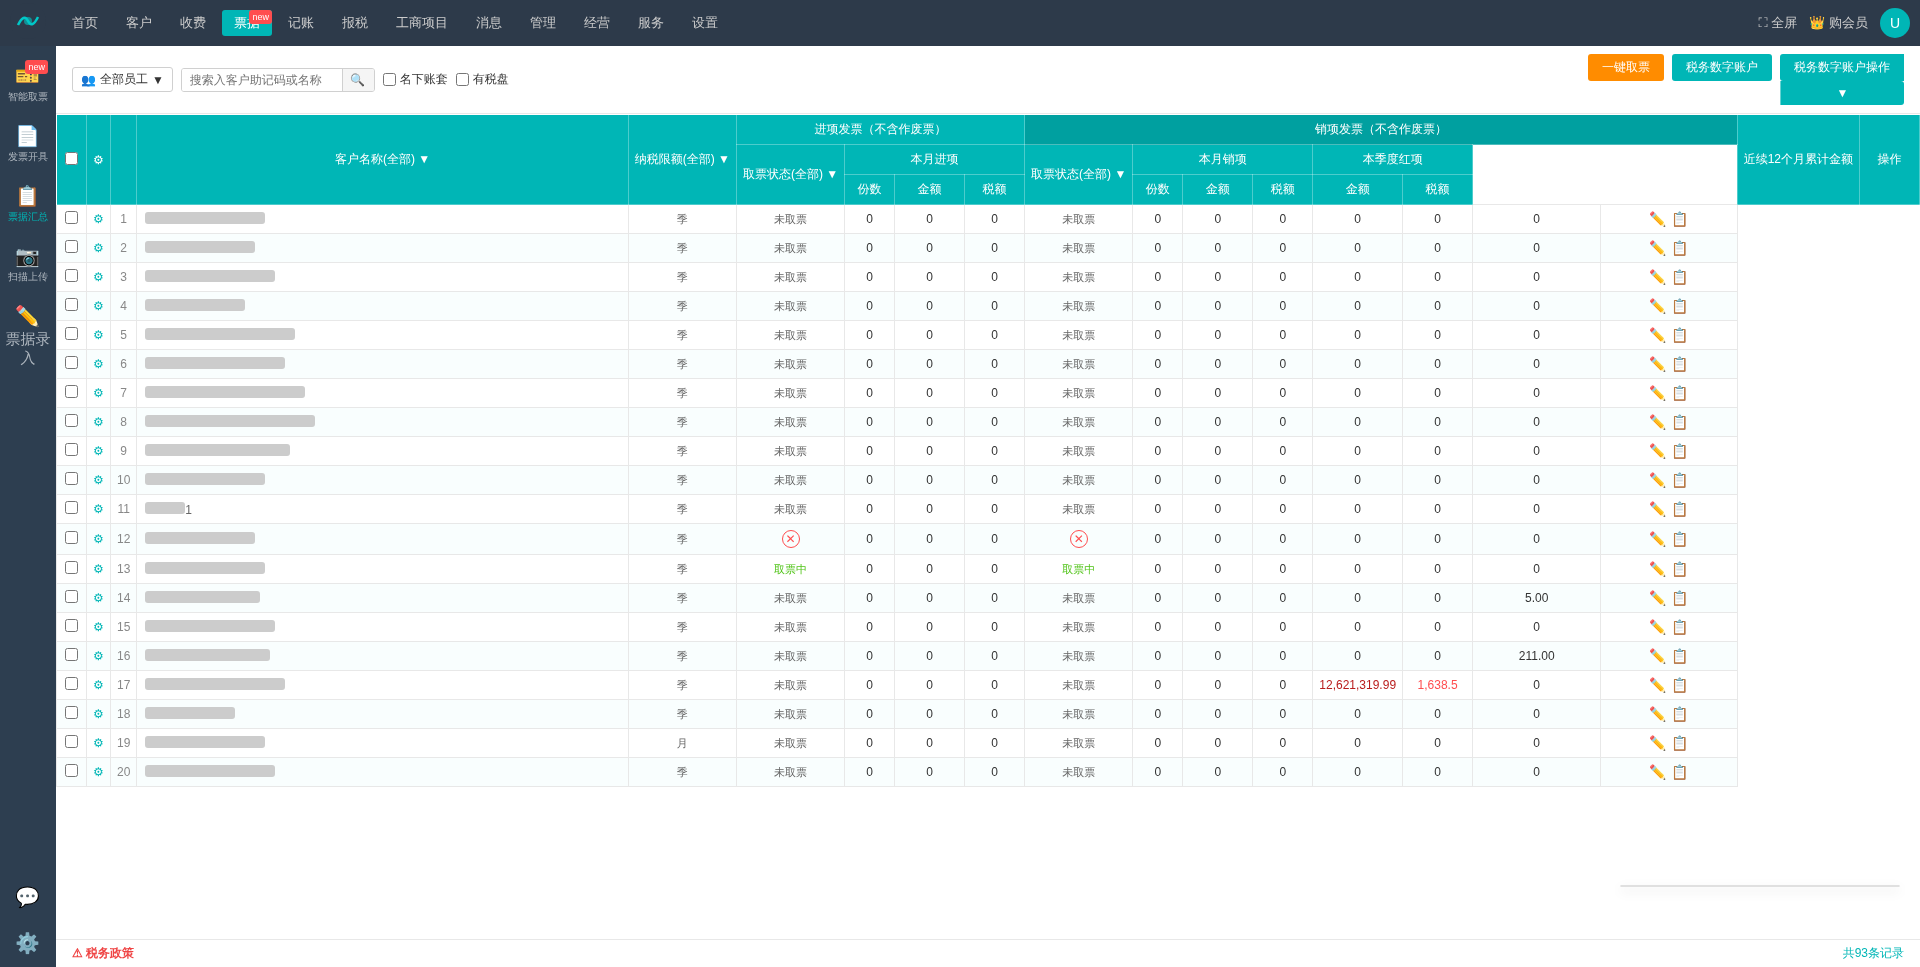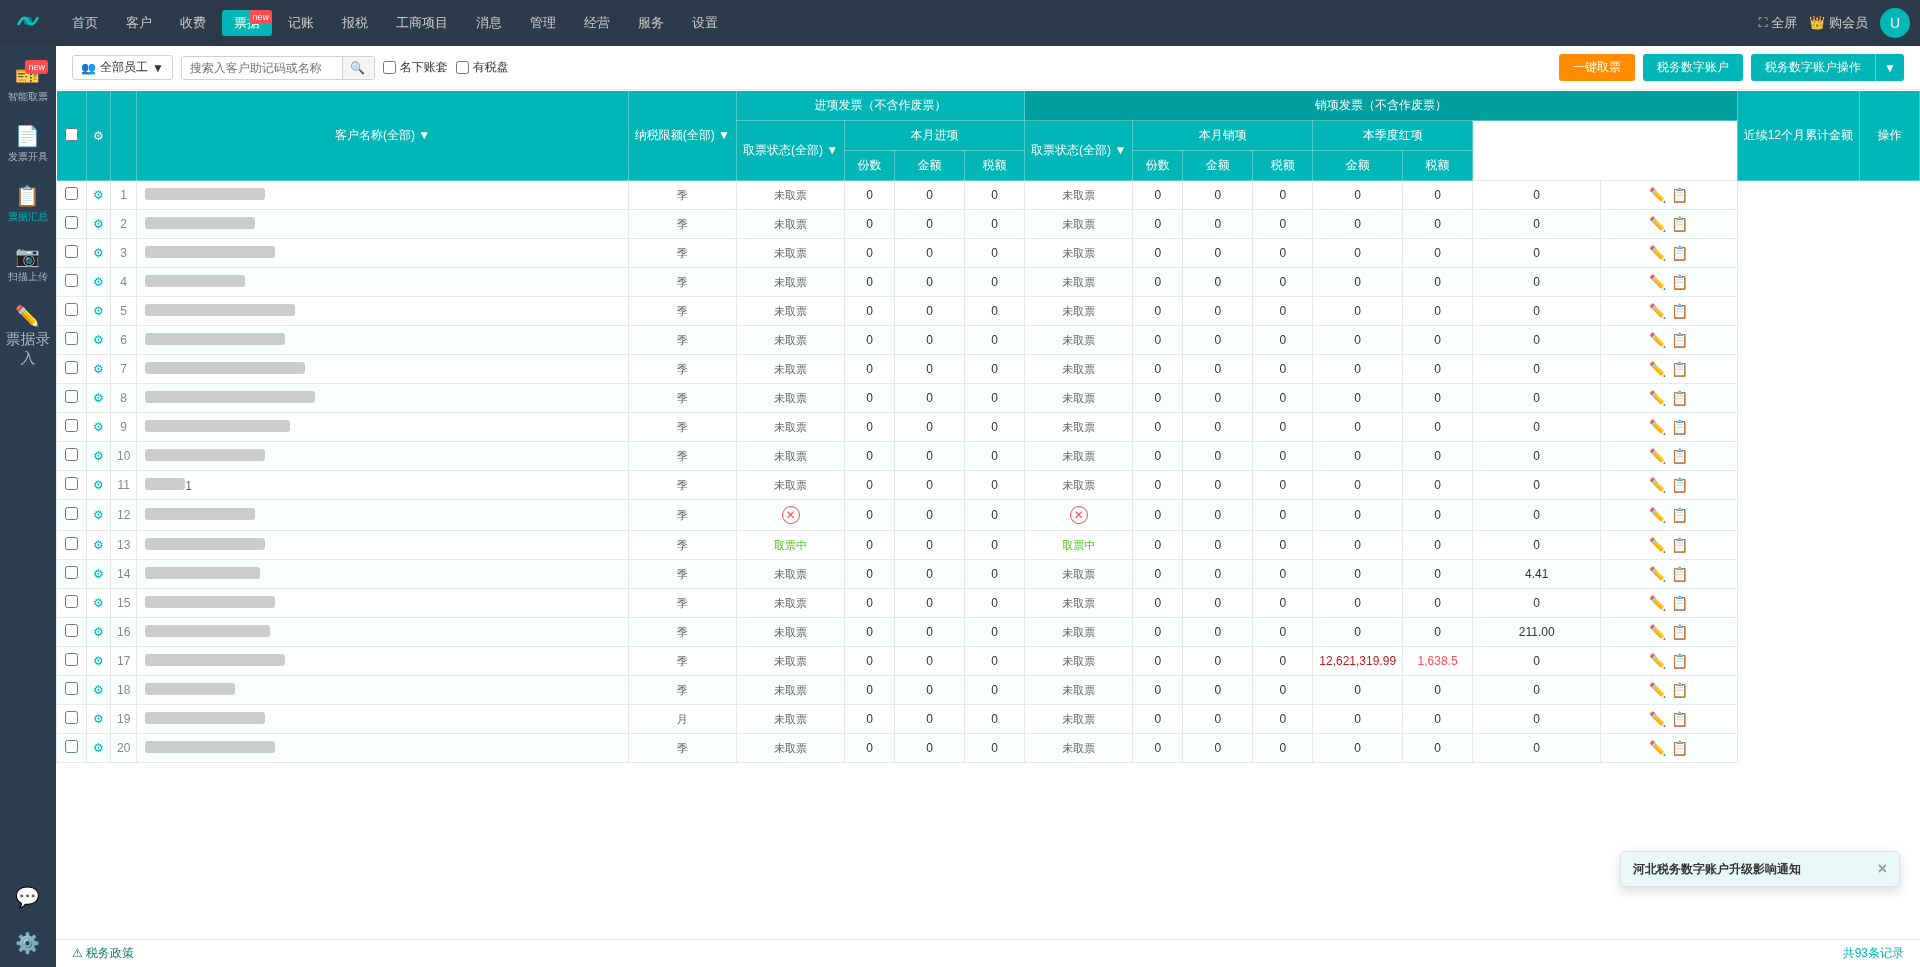--- a/index.html
+++ b/index.html
@@ -221,21 +221,21 @@
           <span>名下账套</span>
         </label>
         <label class="checkbox-label">
           <input type="checkbox" style="">
           <span>有税盘</span>
         </label>
       </div>
       <div class="toolbar-right">
         <button class="btn-primary">一键取票</button>
         <button class="btn-teal">税务数字账户</button>
-        <div style="display:flex;">
+        <div style="display:flex;flex-direction:column;">
           <button class="btn-teal" style="border-radius:3px 0 0 3px;">税务数字账户操作</button>
           <button class="btn-dropdown-arrow">▼</button>
         </div>
       </div>
     </div>
 
     <div class="table-container">
       <table>
         <thead>
           <tr>
@@ -589,21 +589,21 @@
               <td class="tag-wei">未取票</td>
               <td>0</td>
               <td>0</td>
               <td>0</td>
               <td class="tag-wei">未取票</td>
               <td>0</td>
               <td>0</td>
               <td>0</td>
               <td>0</td>
               <td>0</td>
-              <td>4.41</td>
+              <td>5.00</td>
               <td>
     <div class="action-cell">
       <span class="edit-icon">✏️</span>
       <span class="copy-icon">📋</span>
     </div>
   </td>
             </tr>
             <tr>
               <td><input type="checkbox" style=""></td>
               <td style="color: rgb(0, 182, 182);">⚙</td>
@@ -746,25 +746,21 @@
       <span class="edit-icon">✏️</span>
       <span class="copy-icon">📋</span>
     </div>
   </td>
             </tr>
           </tbody>
       </table>
     </div>
 
     <div class="bottom-bar">
-      <span style="color:#0f766e;cursor:pointer;">⚠ 税务政策</span>
+      <span style="color:#ef4444;cursor:pointer;font-weight:bold;">⚠ 税务政策</span>
       <span style="flex:1"></span>
       <span>共93条记录</span>
     </div>
   </div>
 </div>
 
 <div class="notification-popup">
-  <div class="notification-title">
-    <span>河北税务数字账户升级影响通知</span>
-    <span class="notification-close">×</span>
-  </div>
 </div>
 
 </body></html>

